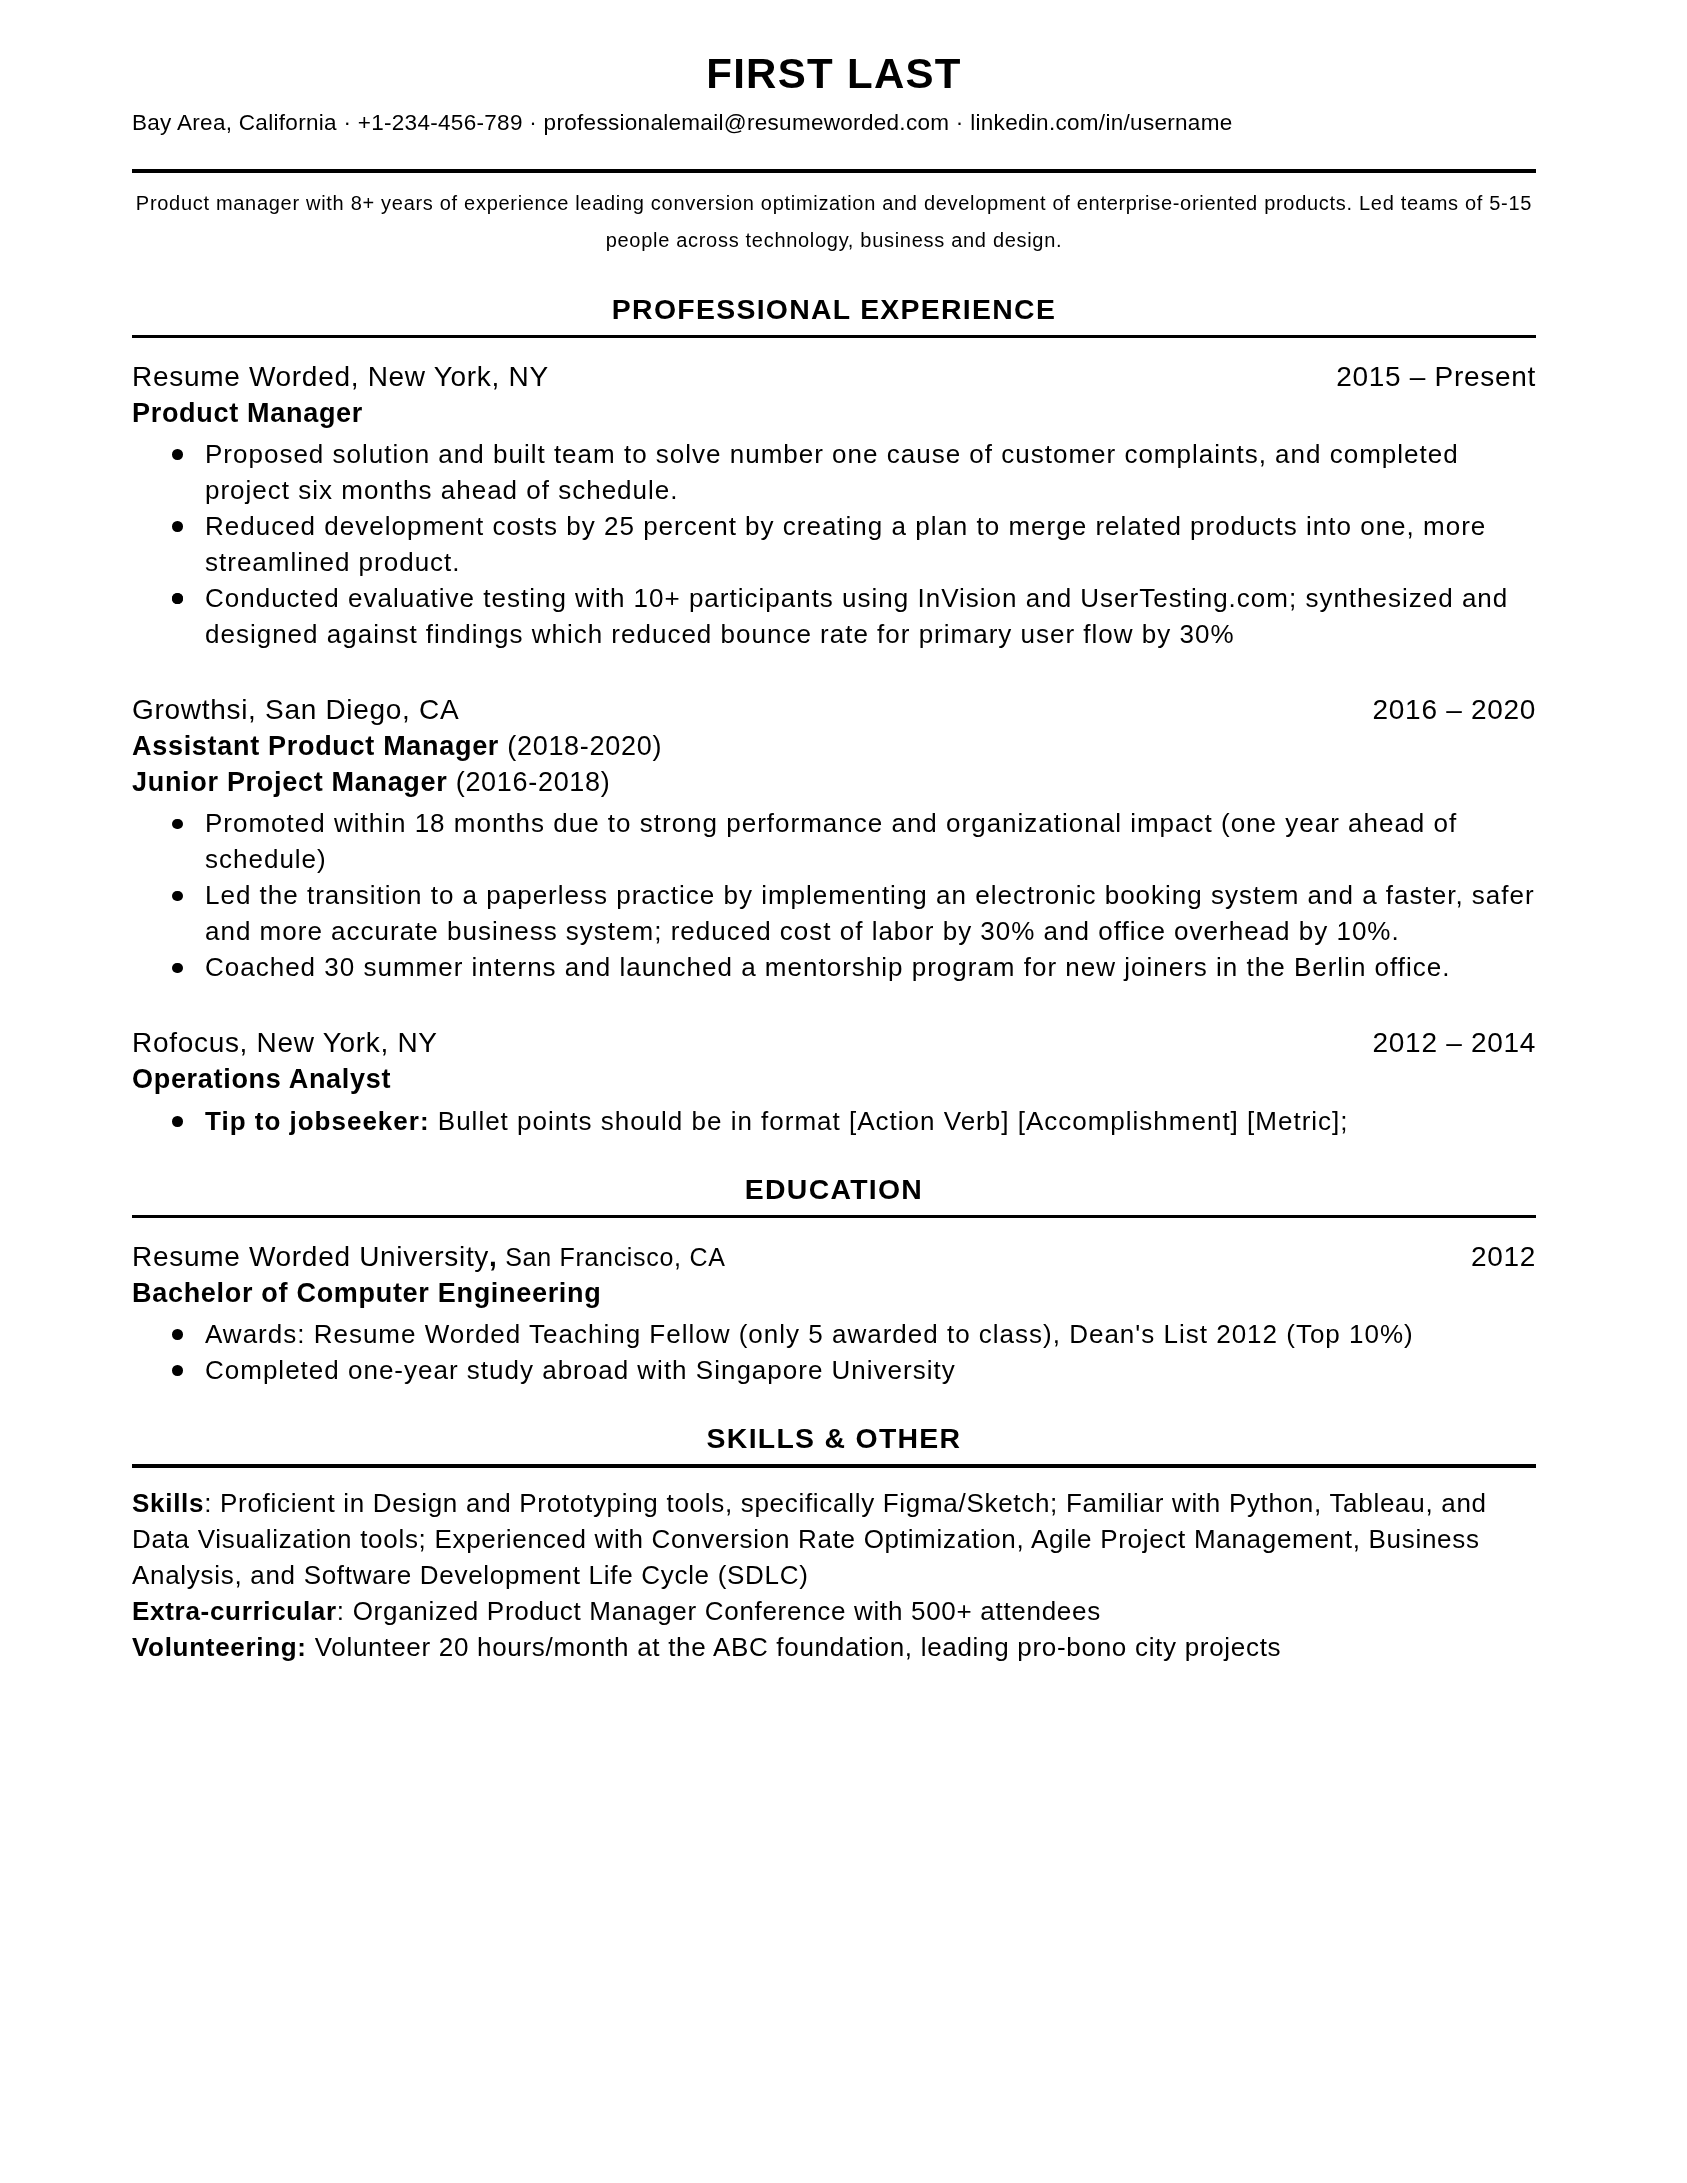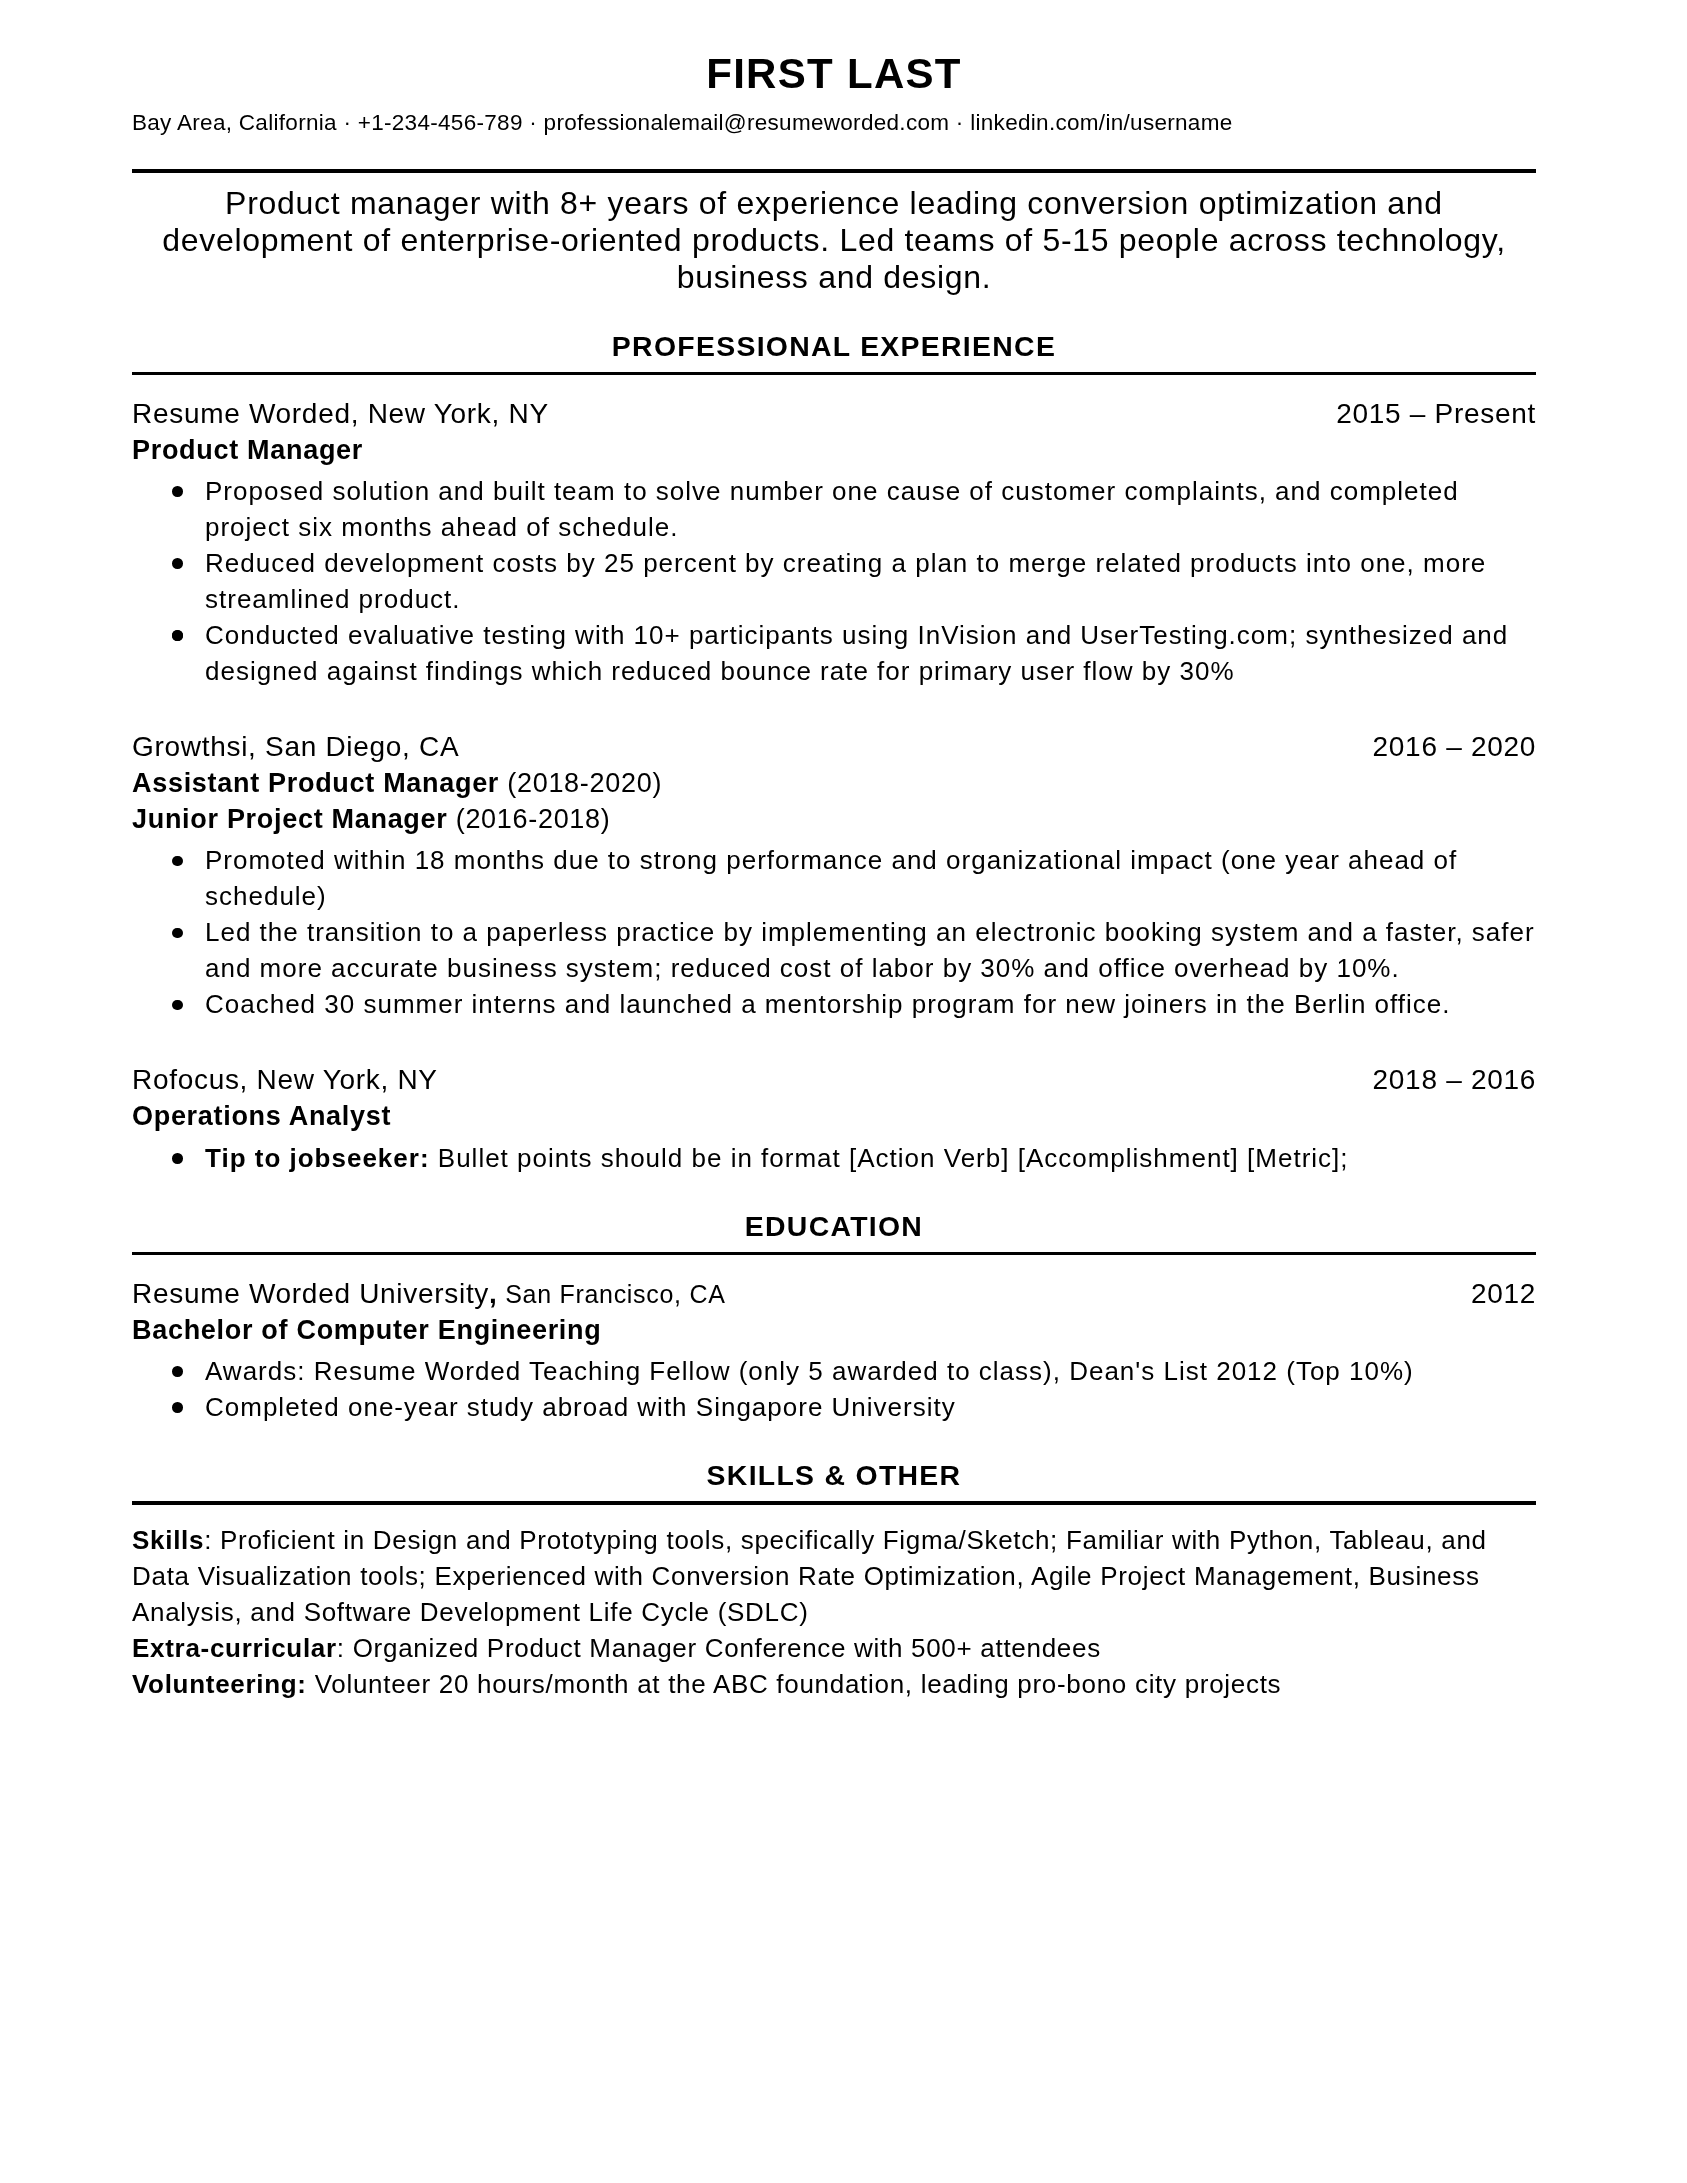--- a/index.html
+++ b/index.html
@@ -31,21 +31,21 @@
     line-height: 1.2;
   }
   .rule {
     height: 3.3px;
     background: #000;
     margin-top: 33px;
   }
   .summary {
     margin: 12px 0 0 0;
     text-align: center;
-    font-size: 32px;
+    font-size: 20px;
     line-height: 37px;
     letter-spacing: 0.7px;
   }
   .section-title {
     margin: 34px 0 0 0;
     text-align: center;
     font-size: 28.4px;
     font-weight: bold;
     letter-spacing: 1.3px;
     line-height: 1.15;
@@ -136,21 +136,21 @@
     <div class="bullets">
       <div class="bullet"><span class="dot"></span><span class="b"></span><span>Promoted within 18 months due to strong performance and organizational impact (one year ahead of schedule)</span></div>
       <div class="bullet"><span class="dot"></span><span class="b"></span><span>Led the transition to a paperless practice by implementing an electronic booking system and a faster, safer and more accurate business system; reduced cost of labor by 30% and office overhead by 10%.</span></div>
       <div class="bullet"><span class="dot"></span><span class="b"></span><span>Coached 30 summer interns and launched a mentorship program for new joiners in the Berlin office.</span></div>
     </div>
   </div>
 
   <div class="entry">
     <div class="entry-head">
       <span class="company">Rofocus, New York, NY</span>
-      <span class="dates">2018 – 2016</span>
+      <span class="dates">2012 – 2014</span>
     </div>
     <div class="title-line"><span class="b">Operations Analyst</span><span></span></div>
     <div class="bullets">
       <div class="bullet"><span class="dot"></span><span class="b">Tip to jobseeker:</span><span> Bullet points should be in format [Action Verb] [Accomplishment] [Metric];</span></div>
     </div>
   </div>
 
   <h2 class="section-title">EDUCATION</h2>
   <div class="section-rule"></div>
 

